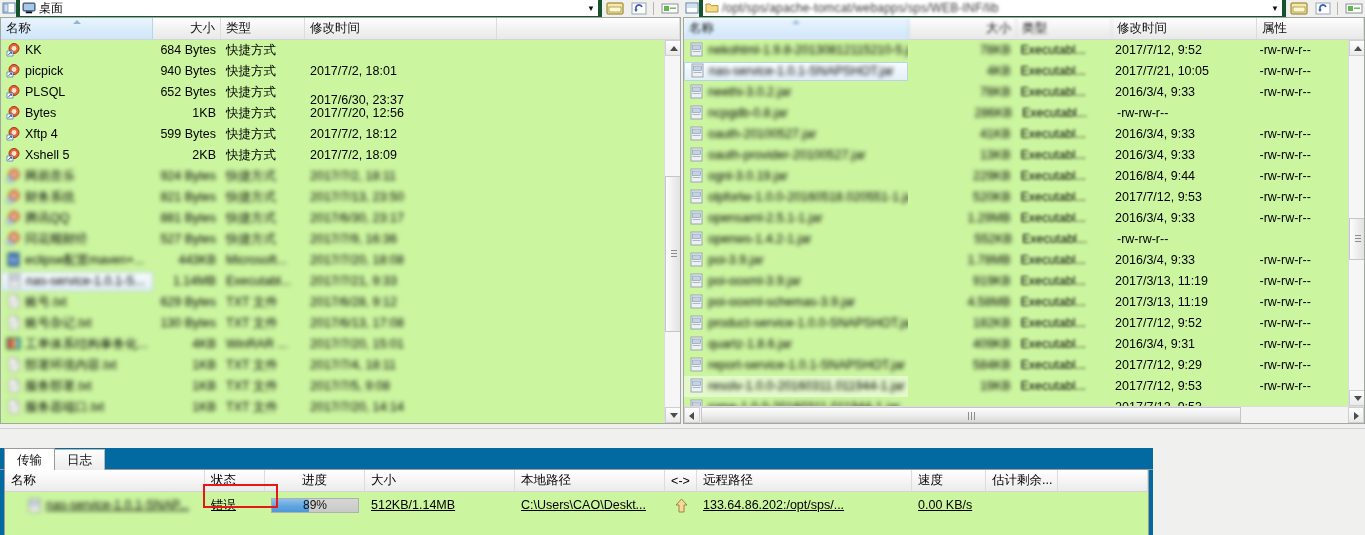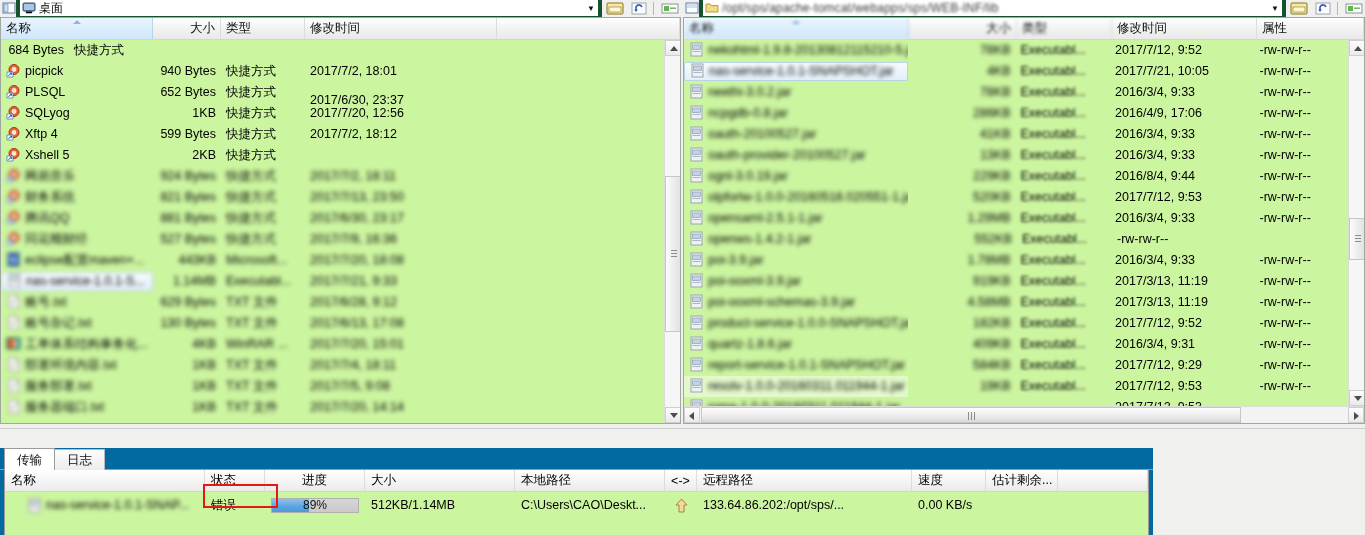--- a/index.html
+++ b/index.html
@@ -80,21 +80,21 @@
   .tabs { position:absolute; left:4px; top:0; height:22px; display:flex; align-items:flex-end; }
   .tab { height:21px; padding:0 12px; font-size:12.5px; line-height:21px;
          border:1px solid #b9b9b9; border-bottom:none; background:linear-gradient(#fdfdfd,#ececec);
          margin-right:-1px; color:#111; }
   .tab.active { background:#fff; height:22px; line-height:22px; border-color:#9b9b9b; position:relative; z-index:2; }
   .tabline { position:absolute; left:0; right:0; top:21px; height:1px; background:#9b9b9b; }
 
   .qwrap { position:absolute; left:4px; right:4px; top:22px; bottom:4px; border:1px solid #9b9b9b; border-top:none; background:#ccf5a0; overflow:hidden; }
   .qhdr { display:flex; height:22px; background:linear-gradient(#ffffff,#f4f4f4 55%,#ebebeb); border-bottom:1px solid #d4d4d4; }
   .qhdr .hc { display:flex; align-items:center; padding:0 6px; border-right:1px solid #dcdcdc; font-size:12.5px; white-space:nowrap; overflow:hidden; }
-  .qrow { display:flex; height:26px; align-items:center; }
+  .qrow { display:flex; height:26px; align-items:center;text-decoration:underline; }
   .qrow .cell { padding:0 6px; font-size:12.5px; white-space:nowrap; overflow:hidden; display:flex; align-items:center; }
   .qrow .cell.blurname { filter:blur(1.9px); }
 
   .pbar { position:relative; width:110px; height:15px; background:linear-gradient(#d6d6d6,#c9c9c9); border:1px solid #b0b0b0; }
   .pbar .fill { position:absolute; left:0; top:0; bottom:0; background:linear-gradient(#8fc0ec,#5fa5e0 55%,#4e97d9); }
   .pbar .lbl { position:absolute; left:0; right:0; top:0; bottom:0; text-align:center; line-height:13px; font-size:12px; color:#111; }
 
   .errbox { position:absolute; left:203px; top:484px; width:75px; height:24px; border:2px solid #e61717; background:transparent; z-index:9; }
 
   .uparrow { width:13px; height:15px; position:relative; }
@@ -153,20 +153,26 @@
     <div class="listwrap">
       <div class="hdr">
         <div class="hc sorted" style="width:152px">名称</div>
         <div class="hc num" style="width:68px">大小</div>
         <div class="hc" style="width:84px">类型</div>
         <div class="hc" style="width:192px">修改时间</div>
         <div class="hc" style="flex:1"></div>
       </div>
       <div class="rows" id="left-rows">
           <div class="row">
+            <div class="cell name" style="width: 152px;"><span class="ficon"><svg width="15" height="15" viewBox="0 0 15 15">
+                  <circle cx="8" cy="6.5" r="5" fill="#e8623a" stroke="#9c3a18"></circle>
+                  <circle cx="8" cy="6.5" r="2.4" fill="#fde8c8"></circle>
+                  <path d="M1 9h6v5H1z" fill="#fff" stroke="#3b6fb5" stroke-width=".7"></path>
+                  <path d="M2.4 12.6 L5.6 10.2 M5.6 10.2 H3.9 M5.6 10.2 V11.8" stroke="#2452a8" stroke-width="1" fill="none"></path>
+                </svg></span><span>KK</span></div>
             <div class="cell num" style="width: 68px; text-align: right;">684 Bytes</div>
             <div class="cell " style="width: 84px;">快捷方式</div>
           </div>
           <div class="row">
             <div class="cell name" style="width: 152px;"><span class="ficon"><svg width="15" height="15" viewBox="0 0 15 15">
                   <circle cx="8" cy="6.5" r="5" fill="#e8623a" stroke="#9c3a18"></circle>
                   <circle cx="8" cy="6.5" r="2.4" fill="#fde8c8"></circle>
                   <path d="M1 9h6v5H1z" fill="#fff" stroke="#3b6fb5" stroke-width=".7"></path>
                   <path d="M2.4 12.6 L5.6 10.2 M5.6 10.2 H3.9 M5.6 10.2 V11.8" stroke="#2452a8" stroke-width="1" fill="none"></path>
                 </svg></span><span>picpick</span></div>
@@ -184,21 +190,21 @@
             <div class="cell num" style="width: 68px; text-align: right;">652 Bytes</div>
             <div class="cell " style="width: 84px;">快捷方式</div>
             <div class="cell " style="width: 192px; margin-top: 16px;">2017/6/30, 23:37</div>
           </div>
           <div class="row">
             <div class="cell name" style="width: 152px;"><span class="ficon"><svg width="15" height="15" viewBox="0 0 15 15">
                   <circle cx="8" cy="6.5" r="5" fill="#e8623a" stroke="#9c3a18"></circle>
                   <circle cx="8" cy="6.5" r="2.4" fill="#fde8c8"></circle>
                   <path d="M1 9h6v5H1z" fill="#fff" stroke="#3b6fb5" stroke-width=".7"></path>
                   <path d="M2.4 12.6 L5.6 10.2 M5.6 10.2 H3.9 M5.6 10.2 V11.8" stroke="#2452a8" stroke-width="1" fill="none"></path>
-                </svg></span><span>SQLyog</span></div>
+                </svg></span><span>Bytes</span></div>
             <div class="cell num" style="width: 68px; text-align: right;">1KB</div>
             <div class="cell " style="width: 84px;">快捷方式</div>
             <div class="cell " style="width: 192px;">2017/7/20, 12:56</div>
           </div>
           <div class="row">
             <div class="cell name" style="width: 152px;"><span class="ficon"><svg width="15" height="15" viewBox="0 0 15 15">
                   <circle cx="8" cy="6.5" r="5" fill="#e8623a" stroke="#9c3a18"></circle>
                   <circle cx="8" cy="6.5" r="2.4" fill="#fde8c8"></circle>
                   <path d="M1 9h6v5H1z" fill="#fff" stroke="#3b6fb5" stroke-width=".7"></path>
                   <path d="M2.4 12.6 L5.6 10.2 M5.6 10.2 H3.9 M5.6 10.2 V11.8" stroke="#2452a8" stroke-width="1" fill="none"></path>
@@ -209,20 +215,21 @@
           </div>
           <div class="row">
             <div class="cell name" style="width: 152px;"><span class="ficon"><svg width="15" height="15" viewBox="0 0 15 15">
                   <circle cx="8" cy="6.5" r="5" fill="#e8623a" stroke="#9c3a18"></circle>
                   <circle cx="8" cy="6.5" r="2.4" fill="#fde8c8"></circle>
                   <path d="M1 9h6v5H1z" fill="#fff" stroke="#3b6fb5" stroke-width=".7"></path>
                   <path d="M2.4 12.6 L5.6 10.2 M5.6 10.2 H3.9 M5.6 10.2 V11.8" stroke="#2452a8" stroke-width="1" fill="none"></path>
                 </svg></span><span>Xshell 5</span></div>
             <div class="cell num" style="width: 68px; text-align: right;">2KB</div>
             <div class="cell " style="width: 84px;">快捷方式</div>
+            <div class="cell " style="width: 192px;">2017/7/2, 18:09</div>
           </div>
           <div class="row blur">
             <div class="cell name" style="width: 152px;"><span class="ficon"><svg width="15" height="15" viewBox="0 0 15 15">
                   <circle cx="8" cy="6.5" r="5" fill="#e8623a" stroke="#9c3a18"></circle>
                   <circle cx="8" cy="6.5" r="2.4" fill="#fde8c8"></circle>
                   <path d="M1 9h6v5H1z" fill="#fff" stroke="#3b6fb5" stroke-width=".7"></path>
                   <path d="M2.4 12.6 L5.6 10.2 M5.6 10.2 H3.9 M5.6 10.2 V11.8" stroke="#2452a8" stroke-width="1" fill="none"></path>
                 </svg></span><span>网易音乐</span></div>
             <div class="cell num" style="width: 68px; text-align: right;">924 Bytes</div>
             <div class="cell " style="width: 84px;">快捷方式</div>
@@ -440,21 +447,20 @@
             <div class="cell " style="width: 110px;">-rw-rw-r--</div>
           </div>
           <div class="row">
             <div class="cell name" style="width: 225px;"><span class="ficon"><svg width="15" height="15" viewBox="0 0 15 15">
                   <rect x="2" y="1" width="11" height="13" fill="#eef1f4" stroke="#9aa6b2"></rect>
                   <rect x="3.5" y="3" width="8" height="4.5" fill="#c4d3e2" stroke="#8197ad" stroke-width=".6"></rect>
                   <rect x="3.5" y="9" width="8" height="1" fill="#adb7c2"></rect>
                 </svg></span><span style="filter: blur(1.9px);">ncpgdb-0.8.jar</span></div>
             <div class="cell num" style="width: 108px; text-align: right; filter: blur(1.9px);">286KB</div>
             <div class="cell " style="width: 95px; filter: blur(1.4px);">Executabl...</div>
-            <div class="cell " style="width: 145px;">2016/4/9, 17:06</div>
             <div class="cell " style="width: 110px;">-rw-rw-r--</div>
           </div>
           <div class="row">
             <div class="cell name" style="width: 225px;"><span class="ficon"><svg width="15" height="15" viewBox="0 0 15 15">
                   <rect x="2" y="1" width="11" height="13" fill="#eef1f4" stroke="#9aa6b2"></rect>
                   <rect x="3.5" y="3" width="8" height="4.5" fill="#c4d3e2" stroke="#8197ad" stroke-width=".6"></rect>
                   <rect x="3.5" y="9" width="8" height="1" fill="#adb7c2"></rect>
                 </svg></span><span style="filter: blur(1.9px);">oauth-20100527.jar</span></div>
             <div class="cell num" style="width: 108px; text-align: right; filter: blur(1.9px);">41KB</div>
             <div class="cell " style="width: 95px; filter: blur(1.4px);">Executabl...</div>

